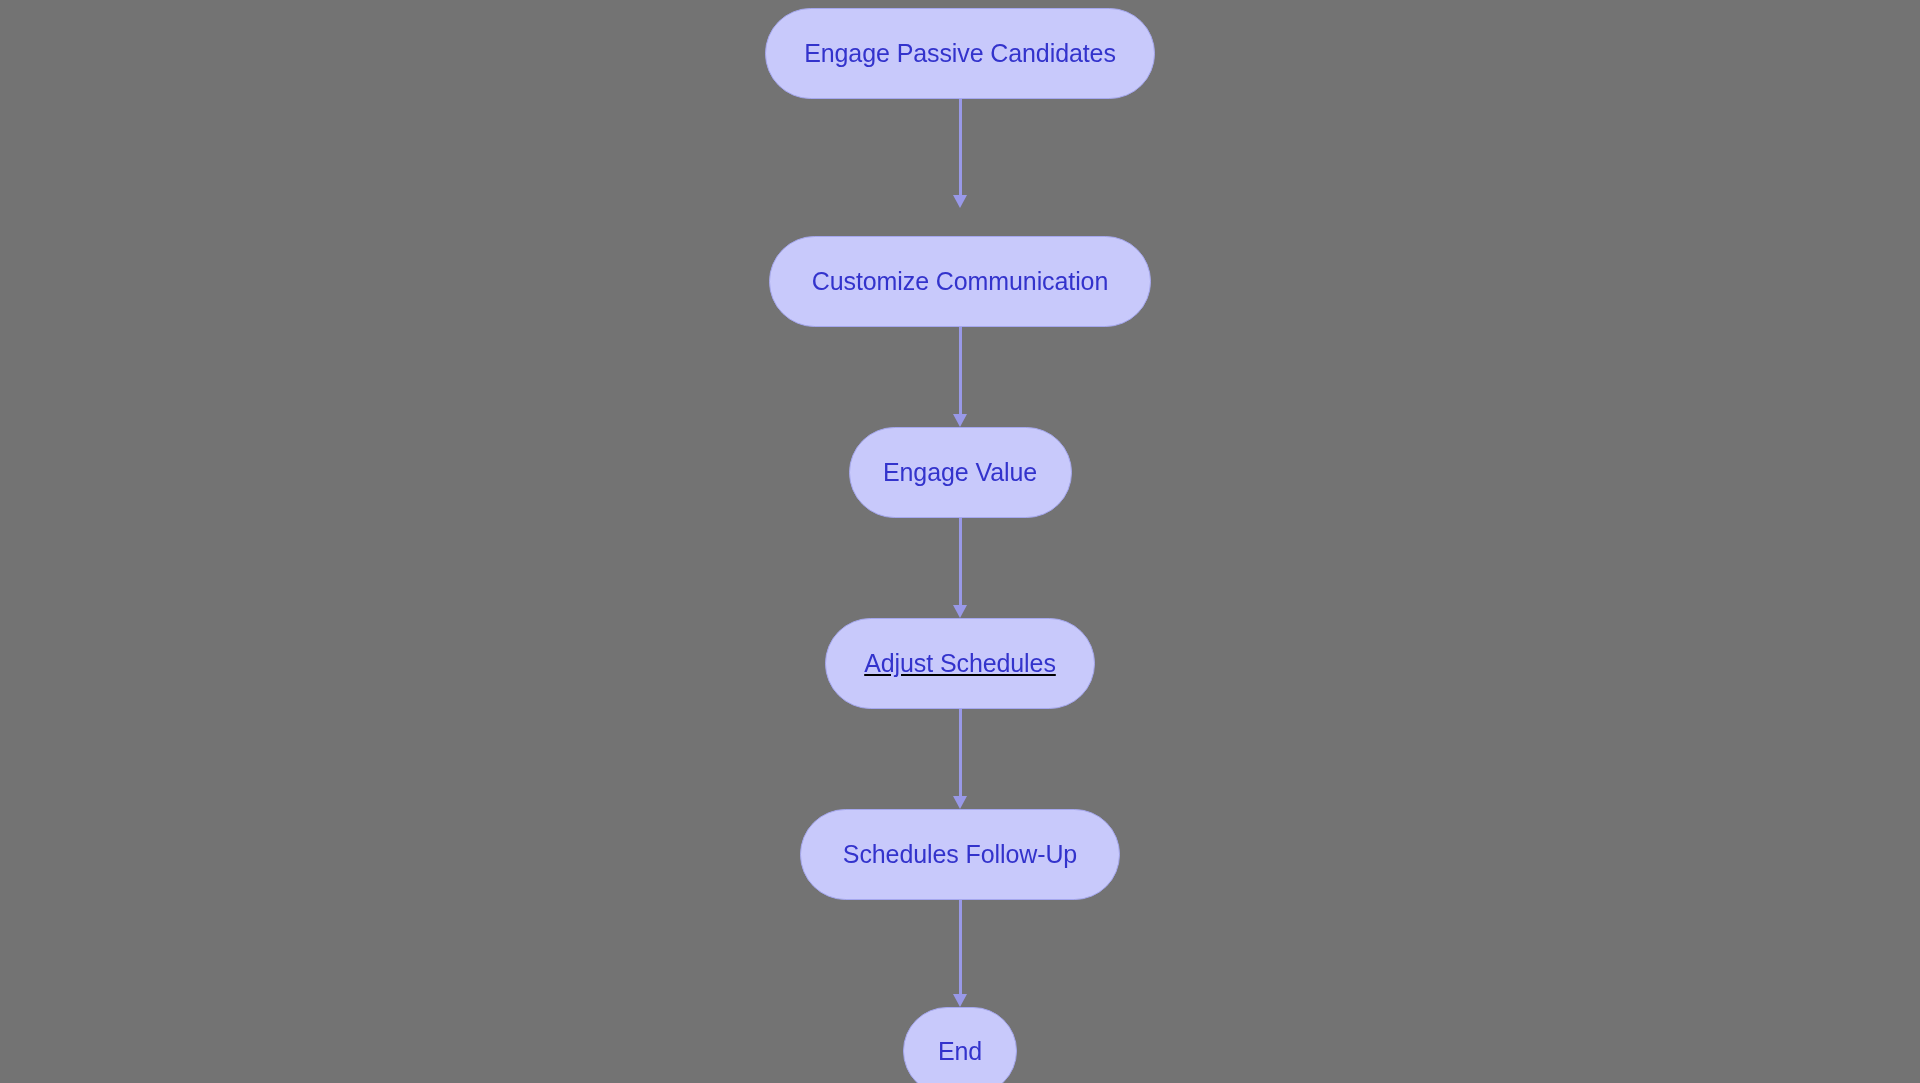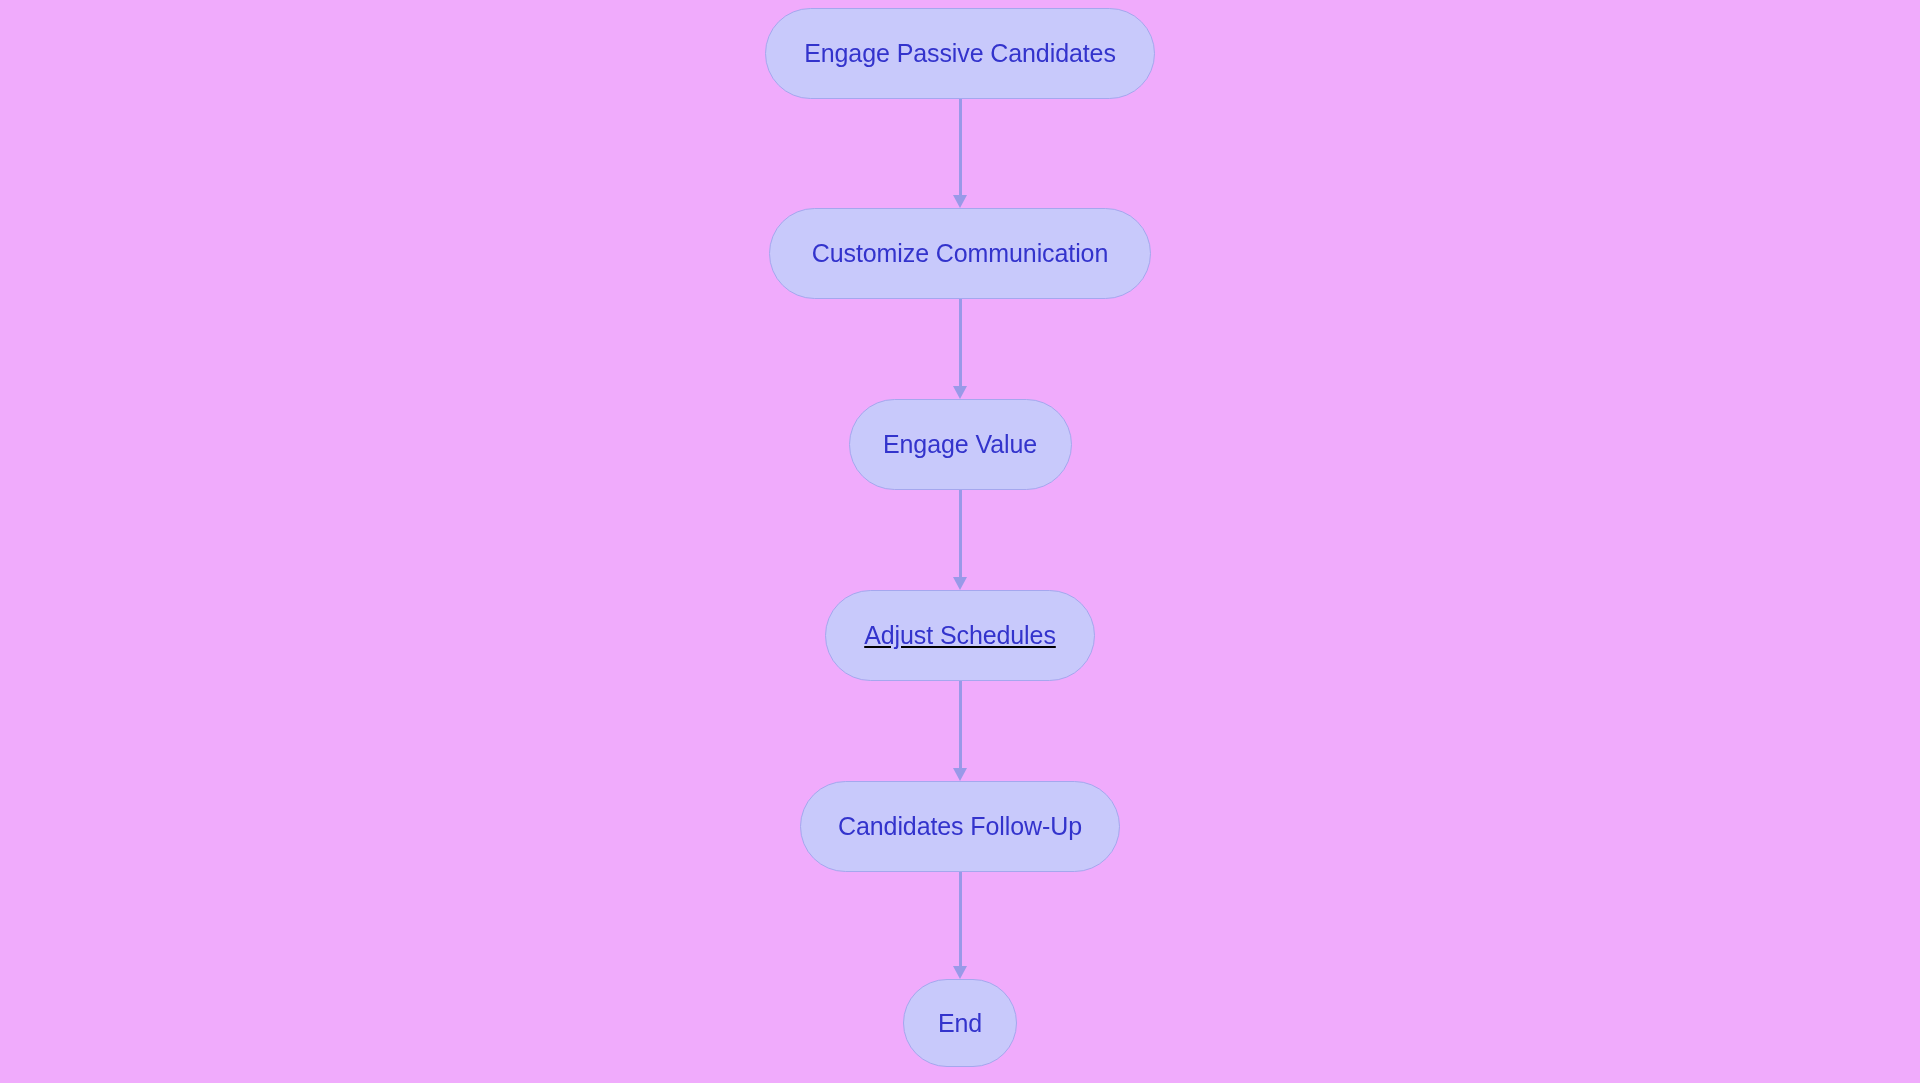--- a/index.html
+++ b/index.html
@@ -10,21 +10,21 @@
   }
 
   body {
     font-family: "Liberation Sans", sans-serif;
   }
 
   #canvas {
     position: relative;
     width: 1920px;
     height: 1083px;
-    background: #f0abfc;
+    background: #737373;
     overflow: hidden;
   }
 
   
   #flow {
     position: absolute;
     left: 0;
     top: 0;
     width: 1920px;
     height: 1083px;
@@ -97,21 +97,21 @@
 
     <div class="node" style="width:390px; margin-top:8px;">
       <span class="node-label">Engage Passive Candidates</span>
     </div>
 
     <div class="connector" style="height:109px;">
       <div class="line"></div>
       <div class="head"></div>
     </div>
 
-    <div class="node" style="width:382px;">
+    <div class="node" style="width:382px;margin-top:28px;">
       <span class="node-label">Customize Communication</span>
     </div>
 
     <div class="connector" style="height:100px;">
       <div class="line"></div>
       <div class="head"></div>
     </div>
 
     <div class="node" style="width:223px;">
       <span class="node-label">Engage Value</span>
@@ -125,21 +125,21 @@
     <div class="node" style="width:270px;text-decoration:underline;">
       <span class="node-label">Adjust Schedules</span>
     </div>
 
     <div class="connector" style="height:100px;">
       <div class="line"></div>
       <div class="head"></div>
     </div>
 
     <div class="node" style="width:320px;">
-      <span class="node-label">Candidates Follow-Up</span>
+      <span class="node-label">Schedules Follow-Up</span>
     </div>
 
     <div class="connector" style="height:107px;">
       <div class="line"></div>
       <div class="head"></div>
     </div>
 
     <div class="node terminal">
       <span class="node-label">End</span>
     </div>

